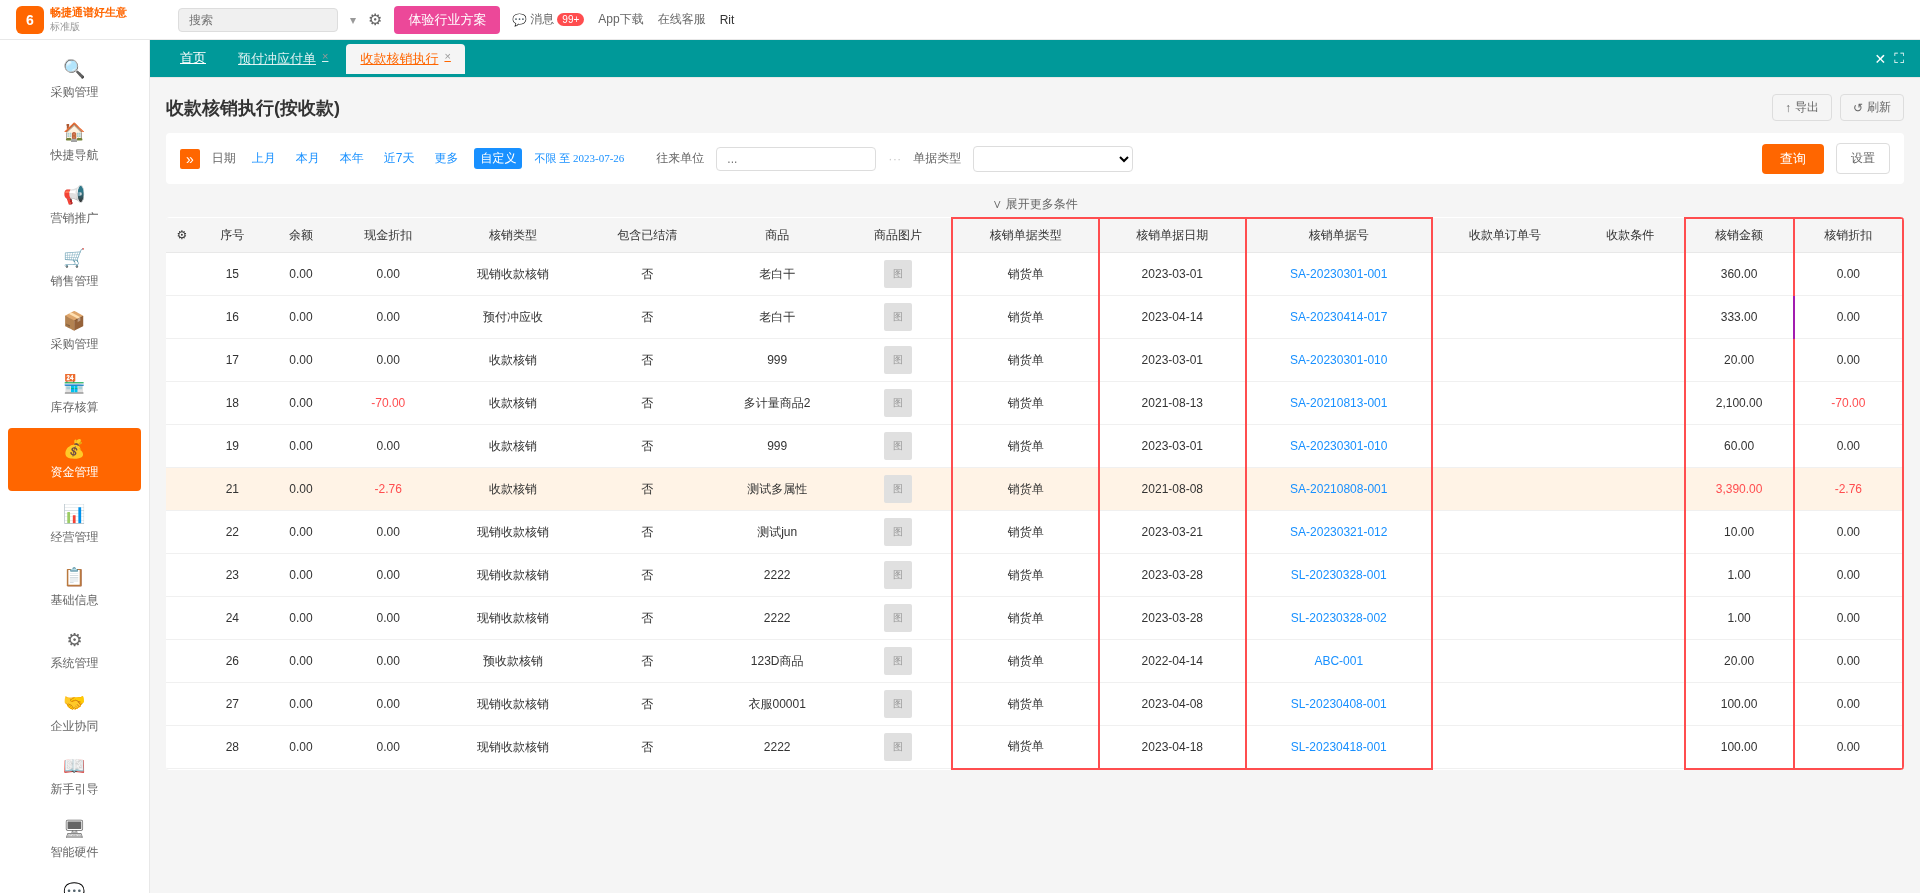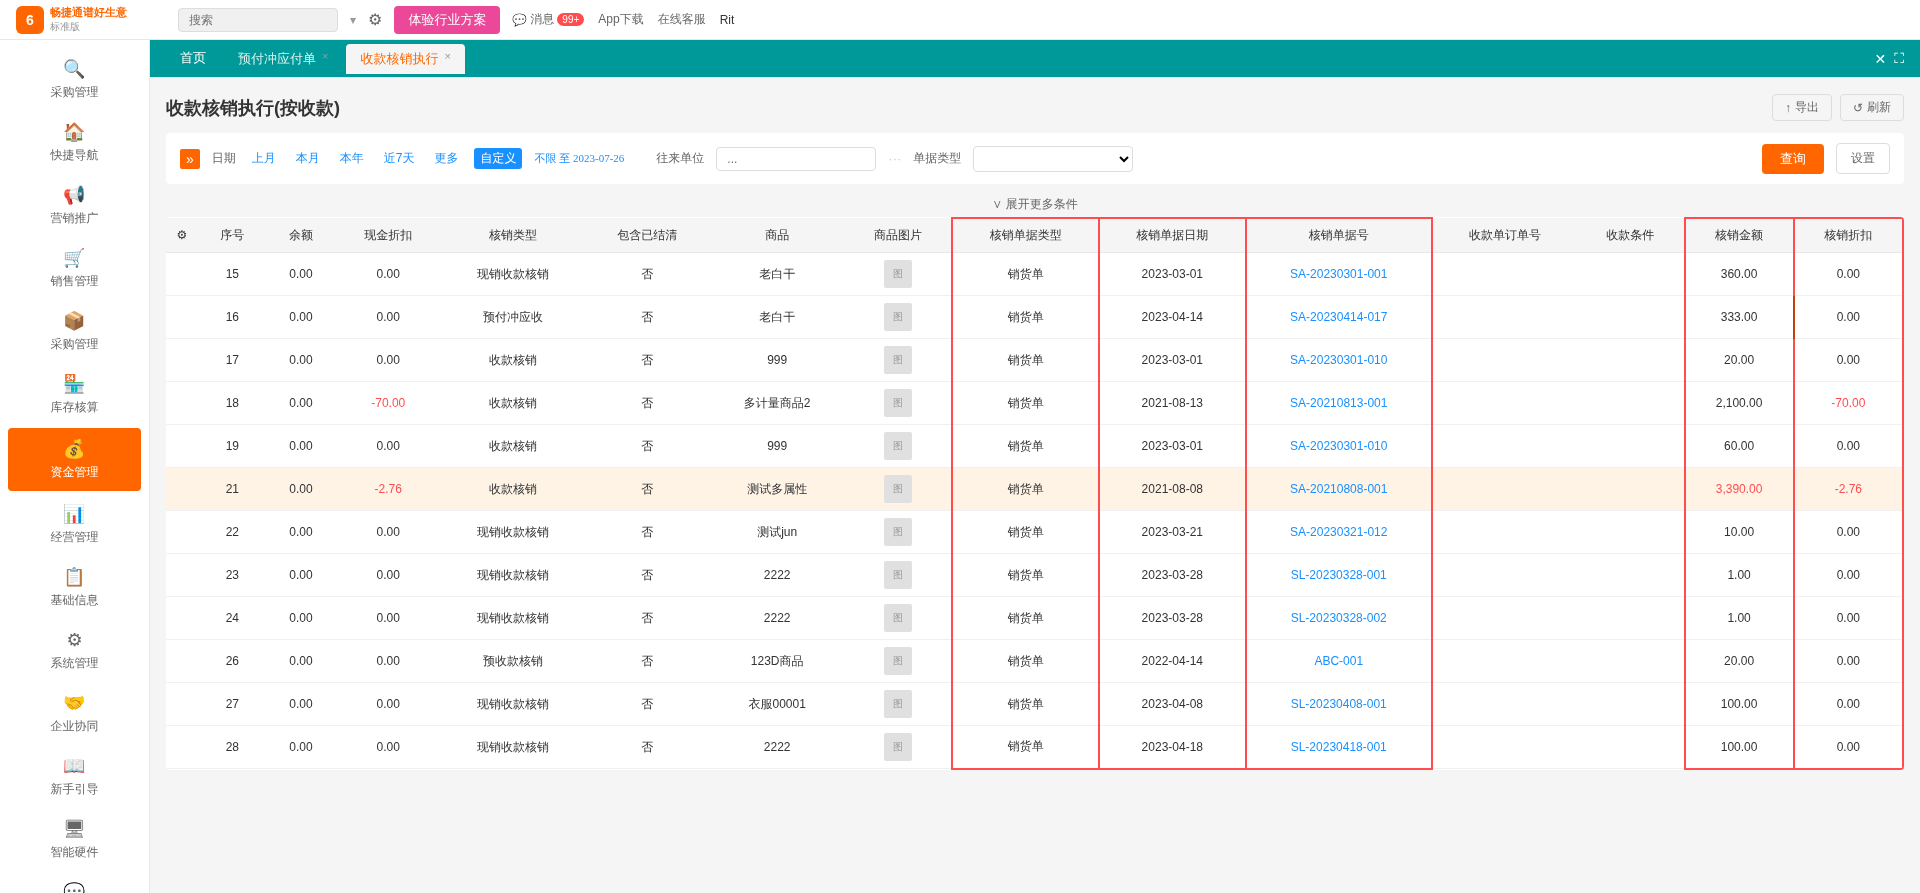--- a/index.html
+++ b/index.html
@@ -22,21 +22,21 @@
     .sidebar-item { display: flex; flex-direction: column; align-items: center; padding: 10px 8px; cursor: pointer; color: #666; font-size: 12px; gap: 4px; }
     .sidebar-item.active { background: #ff6600; color: white; border-radius: 4px; margin: 2px 8px; }
     .sidebar-item.active .sidebar-icon { color: white; }
     .sidebar-icon { font-size: 18px; }
 
     
     .main { flex: 1; display: flex; flex-direction: column; overflow: hidden; }
 
     
     .tab-bar { background: #fff; border-bottom: 1px solid #e8e8e8; display: flex; align-items: center; padding: 0 16px; height: 38px; gap: 4px; }
-    .tab { padding: 6px 14px; font-size: 13px; cursor: pointer; color: #666; border-bottom: 2px solid transparent; display: flex; gap: 6px; }
+    .tab { padding: 6px 14px; font-size: 13px; cursor: pointer; color: #666; border-bottom: 2px solid transparent; display: flex; gap: 6px; text-decoration: underline; }
     .tab.active { color: #ff6600; border-bottom: 2px solid #ff6600; font-weight: 500; }
     .tab .close-btn { font-size: 11px; color: #999; cursor: pointer; }
     .tab.home { color: #333; }
     .tab-actions { margin-left: auto; display: flex; gap: 8px; }
     .tab-action-btn { background: none; border: none; cursor: pointer; color: #666; font-size: 14px; }
 
     
     .page-content { flex: 1; overflow: auto; padding: 16px; background: #f5f5f5; }
     .page-header { display: flex; align-items: center; justify-content: space-between; margin-bottom: 12px; }
     .page-title { font-size: 18px; font-weight: 600; color: #333; }
@@ -287,21 +287,21 @@
       <td>否</td>
       <td>老白干</td>
       <td>
                     <div style="width:28px;height:28px;background:#e0e0e0;border-radius:2px;margin:auto;display:flex;align-items:center;justify-content:center;font-size:10px;color:#999;">图</div>
                   </td>
       <td style="border-left:2px solid #ff4d4f;border-right:2px solid #ff4d4f;">销货单</td>
       <td style="border-left:2px solid #ff4d4f;border-right:2px solid #ff4d4f;">2023-04-14</td>
       <td style="border-left:2px solid #ff4d4f;border-right:2px solid #ff4d4f;"><a class="link-cell">SA-20230414-017</a></td>
       <td></td>
       <td></td>
-      <td style="border-left:2px solid #ff4d4f;border-right:2px solid #c2410c;">333.00</td>
+      <td style="border-left:2px solid #ff4d4f;border-right:2px solid #a21caf;">333.00</td>
       <td style="border-left:2px solid #ff4d4f;border-right:2px solid #ff4d4f;">0.00</td>
     </tr>
                 <tr>
       <td></td>
       <td>17</td>
       <td>0.00</td>
       <td style="">0.00</td>
       <td>收款核销</td>
       <td>否</td>
       <td>999</td>

